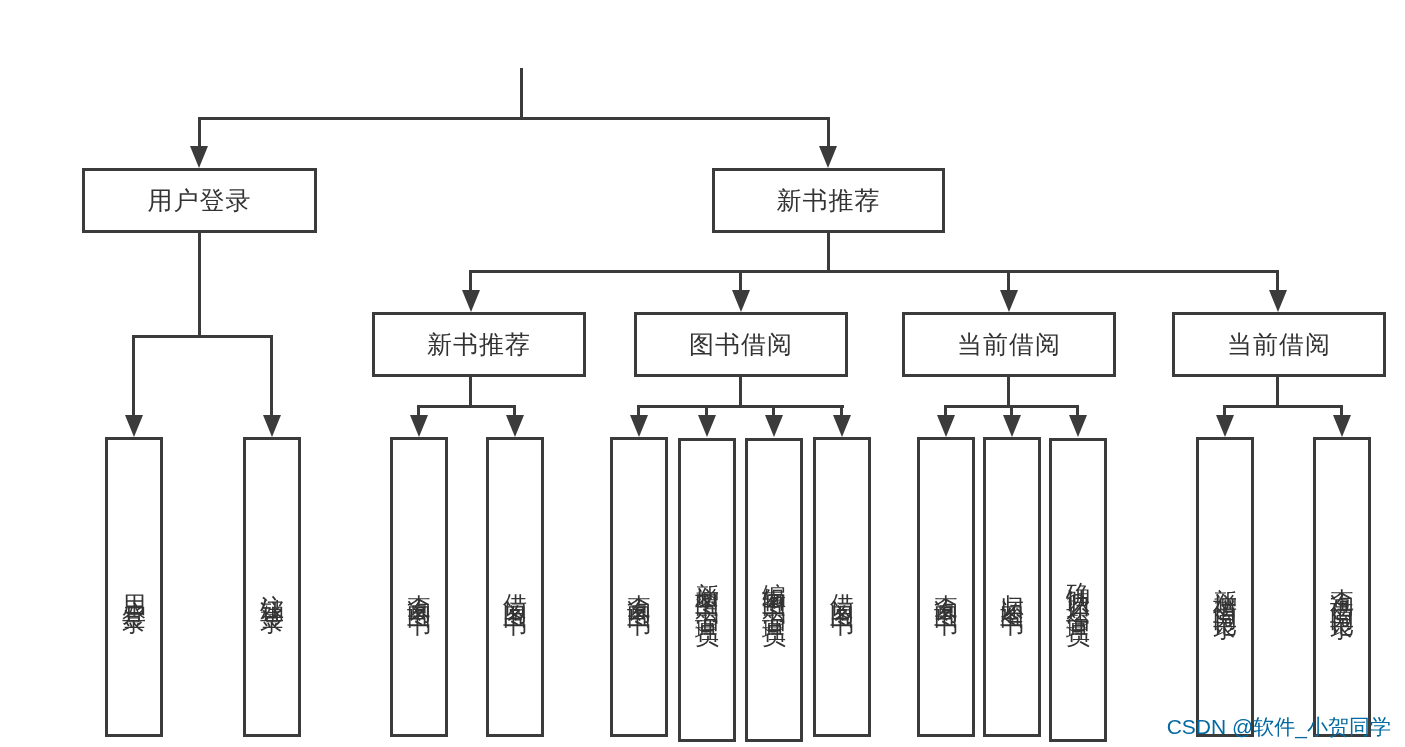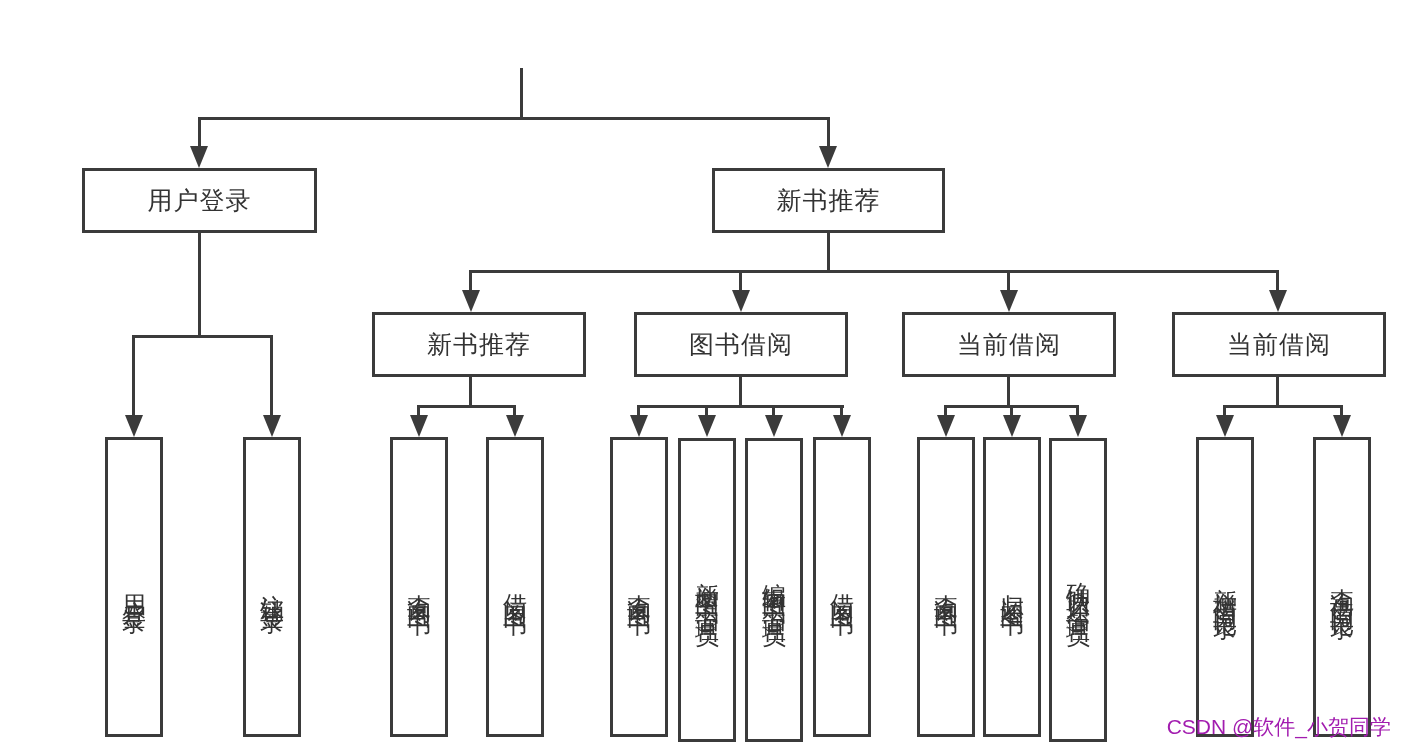--- a/index.html
+++ b/index.html
@@ -59,21 +59,21 @@
     position:absolute;width:0;height:0;
     border-left:9px solid transparent;
     border-right:9px solid transparent;
     border-top:22px solid #3b3b3b;
   }
   
   .watermark{
     position:absolute;
     right:14px;top:713px;
     font-size:21px;
-    color:#a21caf;
+    color:#0369a1;
     z-index:5;
     white-space:nowrap;
   }
 </style>
 </head>
 <body>
 
 <div class="canvas">
 
 

